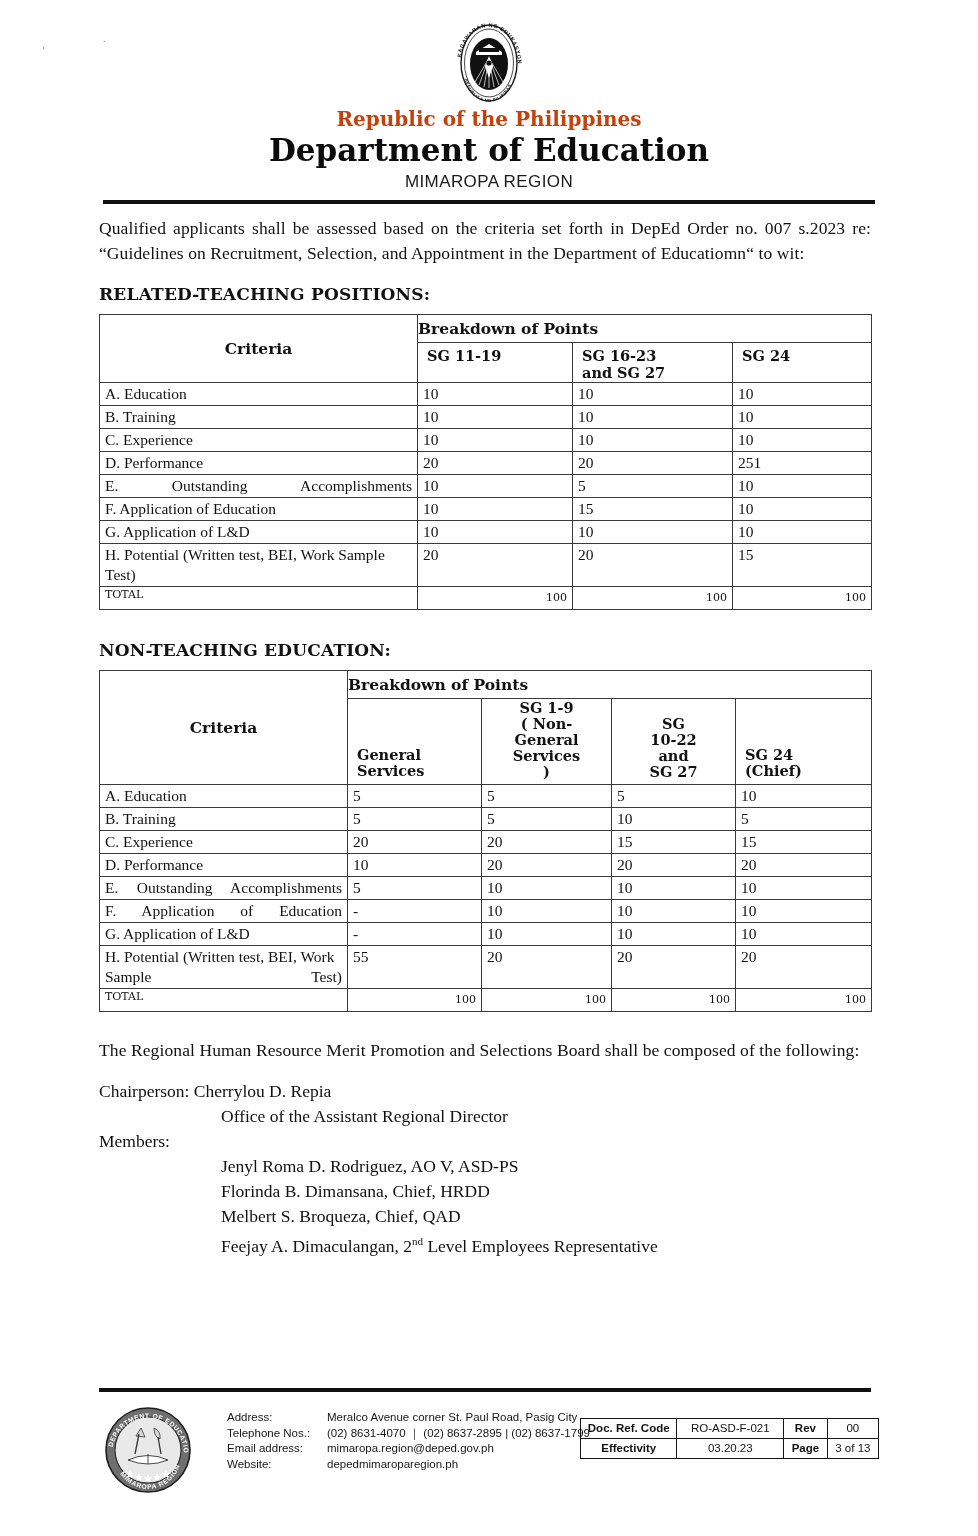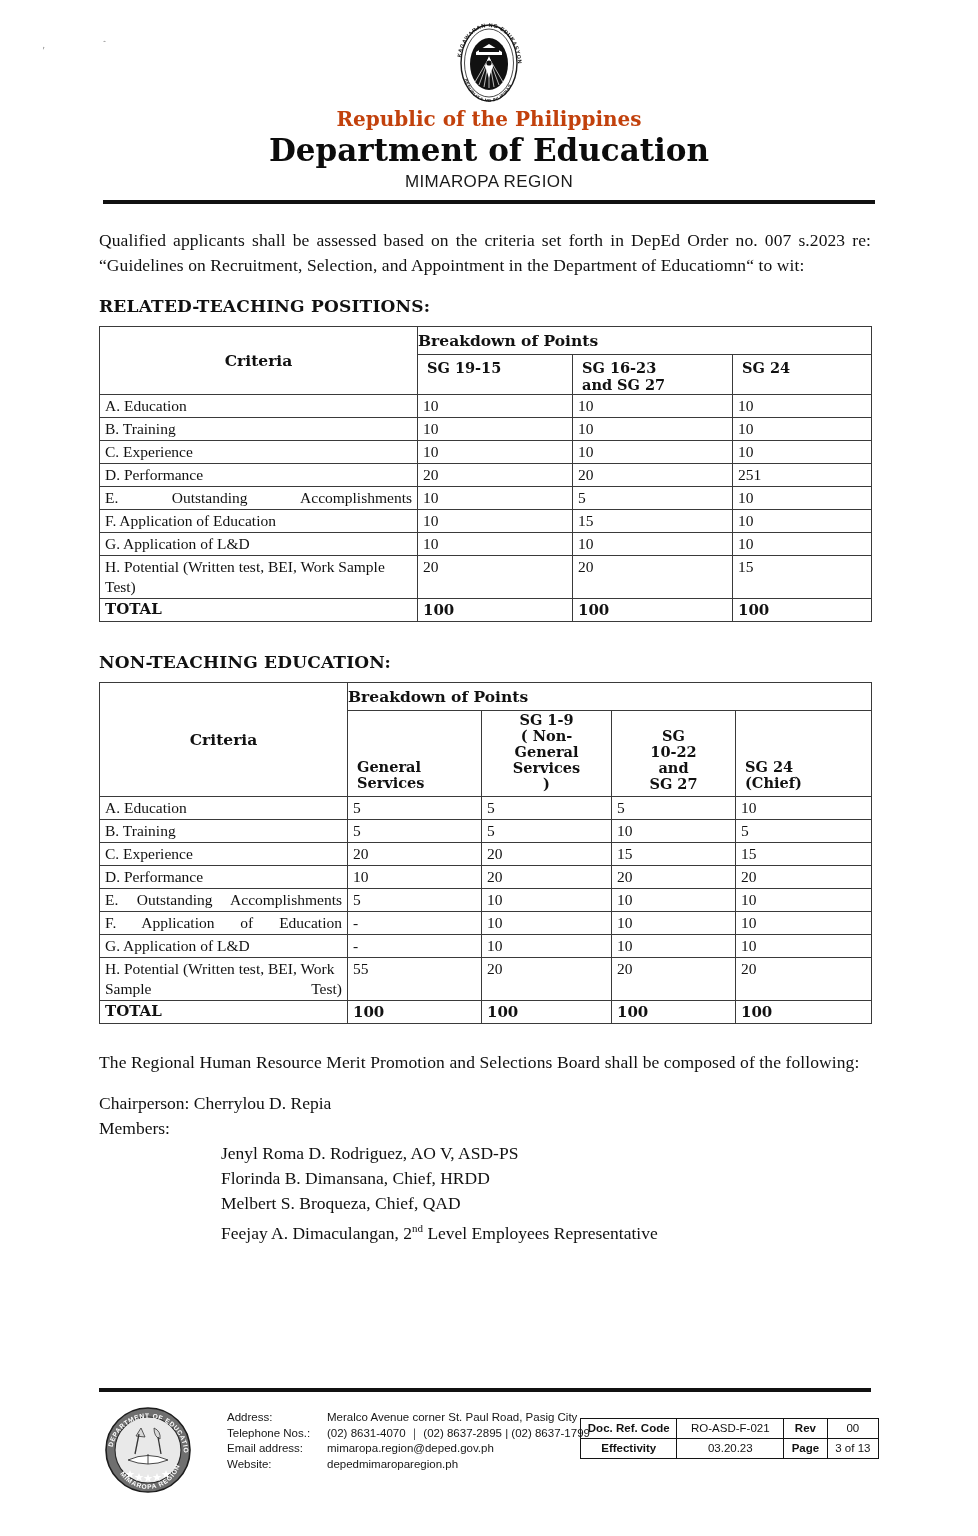--- a/index.html
+++ b/index.html
@@ -75,21 +75,21 @@
     margin: 8px auto 0 auto;
     width: 772px;
     height: 4px;
     background: #111111;
   }
 
   
   .content {
     position: absolute;
     left: 99px;
-    top: 228px;
+    top: 216px;
     width: 772px;
   }
   p.para {
     font-size: 17.5px;
     line-height: 25px;
     text-align: justify;
     margin: 0 0 18px 0;
     letter-spacing: 0.1px;
   }
   h2.section-title {
@@ -157,25 +157,25 @@
   td.crit-label.plain {
     text-align: left;
     text-align-last: left;
   }
   td.num {
     text-align: center;
     line-height: 20px;
   }
   tr.total-row td {
     font-family: "DejaVu Serif", serif;
-    font-weight: bold;
-    font-size: 15px;
+    font-weight: normal;
+    font-size: 11px;
     margin-left: 24px;
   }
-  tr.total-row td.num { text-align: left; }
+  tr.total-row td.num { text-align: right; }
 
   .spacer-block { height: 26px; }
 
   
   .board-line {
     font-size: 17.5px;
     line-height: 25px;
     margin: 0;
   }
   .board-indent {
@@ -301,21 +301,21 @@
           <col style="width:155px">
           <col style="width:160px">
           <col style="width:139px">
       </colgroup>
       <thead>
         <tr>
           <th class="th-criteria" rowspan="2">Criteria</th>
           <th class="th-breakdown" colspan="3">Breakdown of Points</th>
         </tr>
         <tr>
-          <th class="th-sub">SG 19-15</th>
+          <th class="th-sub">SG 11-19</th>
           <th class="th-sub">
             <div>SG 16-23</div>
             <div>and SG 27</div>
           </th>
           <th class="th-sub">SG 24</th>
         </tr>
       </thead>
       <tbody>
         <tr>
           <td class="crit-label plain">A. Education</td>
@@ -484,20 +484,21 @@
 
     <div style="height:22px"></div>
 
     <p class="para" style="margin-bottom:16px">The Regional Human Resource Merit Promotion and Selections Board shall be composed of the following:</p>
 
     <div>
       <p class="board-line">
         <span>Chairperson:</span>
         <span>Cherrylou D. Repia</span>
       </p>
+      <p class="board-line board-indent">Office of the Assistant Regional Director</p>
       <p class="board-line">Members:</p>
       <p class="board-line board-indent">Jenyl Roma D. Rodriguez, AO V, ASD-PS</p>
       <p class="board-line board-indent">Florinda B. Dimansana, Chief, HRDD</p>
       <p class="board-line board-indent">Melbert S. Broqueza, Chief, QAD</p>
       <p class="board-line board-indent"><span>Feejay A. Dimaculangan, 2</span><sup class="ord">nd</sup><span> Level Employees Representative</span></p>
     </div>
 
   </div>
 
   <div class="rule-bottom"></div>

